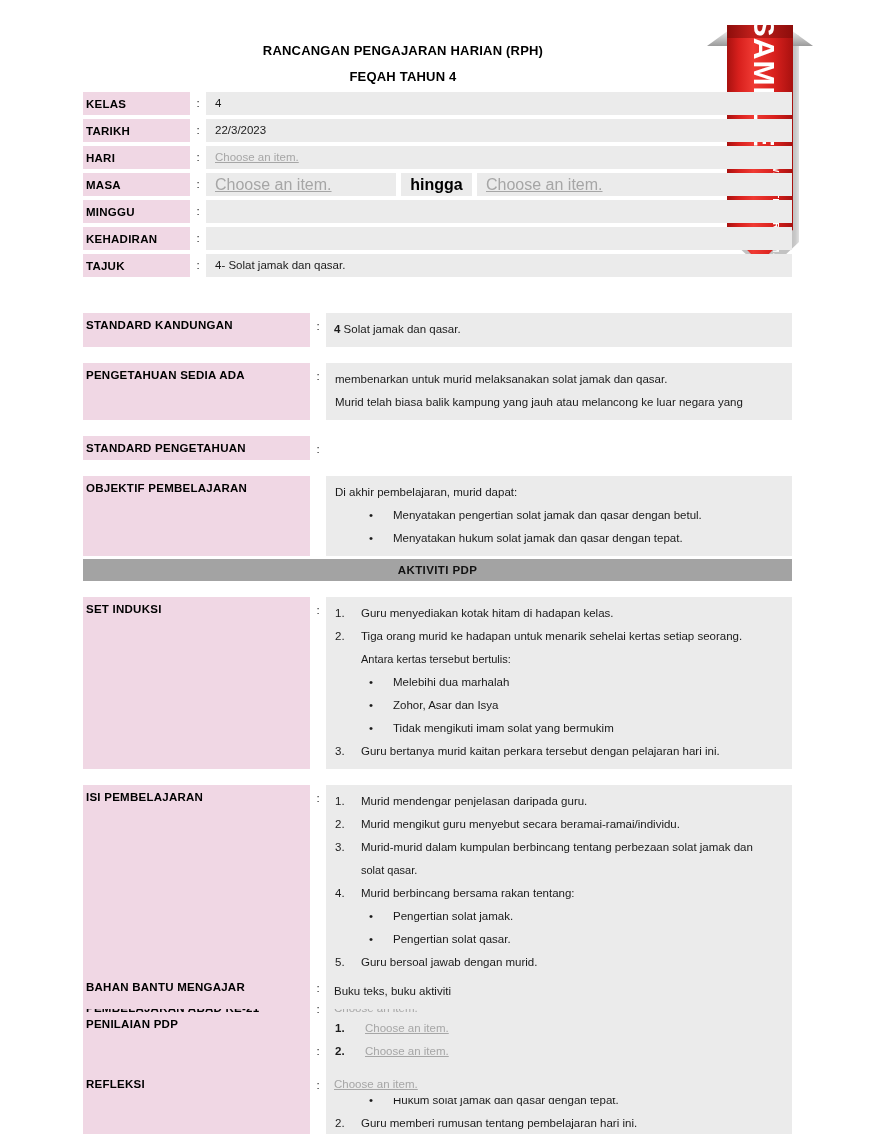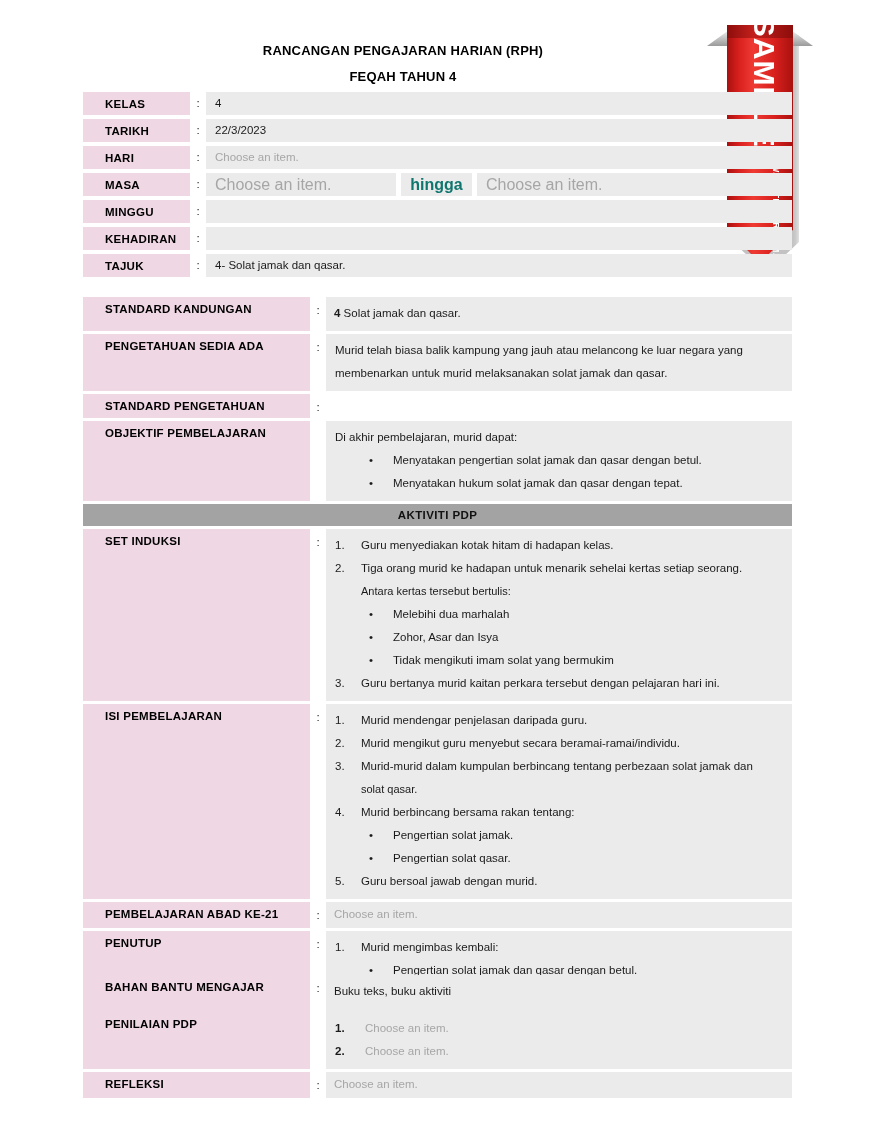--- a/index.html
+++ b/index.html
@@ -123,21 +123,21 @@
     display: flex;
     align-items: stretch;
     margin-bottom: 3px;
   }
   .lbl {
     background: #f0d7e4;
     color: #000000;
     font-size: 11.5px;
     font-weight: bold;
     letter-spacing: 0.25px;
-    padding: 6px 0 6px 22px;
+    padding: 6px 0 6px 3px;
     box-sizing: border-box;
     display: flex;
     align-items: flex-start;
   }
   .colon {
     width: 16px;
     flex: 0 0 16px;
     text-align: center;
     font-size: 11.5px;
     color: #1a1a1a;
@@ -148,39 +148,39 @@
   .fld {
     background: #ebebeb;
     flex: 1 1 auto;
     font-size: 11.5px;
     color: #1a1a1a;
     padding: 6px 8px 6px 9px;
     box-sizing: border-box;
     line-height: 23px;
   }
   .fld.tight { line-height: 15px; padding-left: 8px; }
-  .placeholder { color: #a6a6a6; }
+  .placeholder { color: #a6a6a6; text-decoration: underline; }
 
   
   #info-table { top: 92px; }
   #info-table .lbl { width: 107px; flex: 0 0 107px; min-height: 23px; align-items: center; padding-top: 0; padding-bottom: 0; }
   #info-table .colon { padding-top: 5px; }
   #info-table .fld { min-height: 23px; line-height: 23px; padding-top: 0; padding-bottom: 0; display: flex; align-items: center; }
   #info-table .row { margin-bottom: 4px; }
 
   .masa-wrap { display: flex; flex: 1 1 auto; gap: 5px; }
   .masa-from { background:#ebebeb; width: 190px; flex:0 0 190px; display:flex; align-items:center; padding-left:9px; box-sizing:border-box; min-height:23px; }
-  .masa-mid { background:#ebebeb; width: 71px; flex:0 0 71px; display:flex; align-items:center; justify-content:center; font-weight:bold; color:#0f766e; min-height:23px; }
+  .masa-mid { background:#ebebeb; width: 71px; flex:0 0 71px; display:flex; align-items:center; justify-content:center; font-weight:bold; color:#000000; min-height:23px; }
   .masa-to { background:#ebebeb; flex:1 1 auto; display:flex; align-items:center; padding-left:9px; box-sizing:border-box; min-height:23px; }
 
   
   #main-table { top: 297px; }
   #main-table .lbl { width: 227px; flex: 0 0 227px; }
   #main-table .fld { padding-top: 5px; padding-bottom: 6px; }
-  #main-table .row { margin-bottom: 3px; }
+  #main-table .row { margin-bottom: 3px; margin-top: 16px; }
 
   
   #bottom-table { top: 975px; }
   #bottom-table .lbl { width: 227px; flex: 0 0 227px; }
   #bottom-table .fld { padding-top: 5px; padding-bottom: 6px; }
   #bottom-table .row { margin-bottom: 3px; }
 
   
   .banner {
     background: #a3a3a3;
@@ -299,22 +299,22 @@
           <span class="bold">4</span>
           <span>Solat jamak dan qasar.</span>
         </div>
       </div>
     </div>
 
     <div class="row">
       <div class="lbl">PENGETAHUAN SEDIA ADA</div>
       <div class="colon">:</div>
       <div class="fld">
+        <div class="plainline">membenarkan untuk murid melaksanakan solat jamak dan qasar.</div>
         <div class="plainline">Murid telah biasa balik kampung yang jauh atau melancong ke luar negara yang</div>
-        <div class="plainline">membenarkan untuk murid melaksanakan solat jamak dan qasar.</div>
       </div>
     </div>
 
     <div class="row">
       <div class="lbl">STANDARD PENGETAHUAN</div>
       <div class="colon">:</div>
     </div>
 
     <div class="row">
       <div class="lbl">OBJEKTIF PEMBELAJARAN</div>

